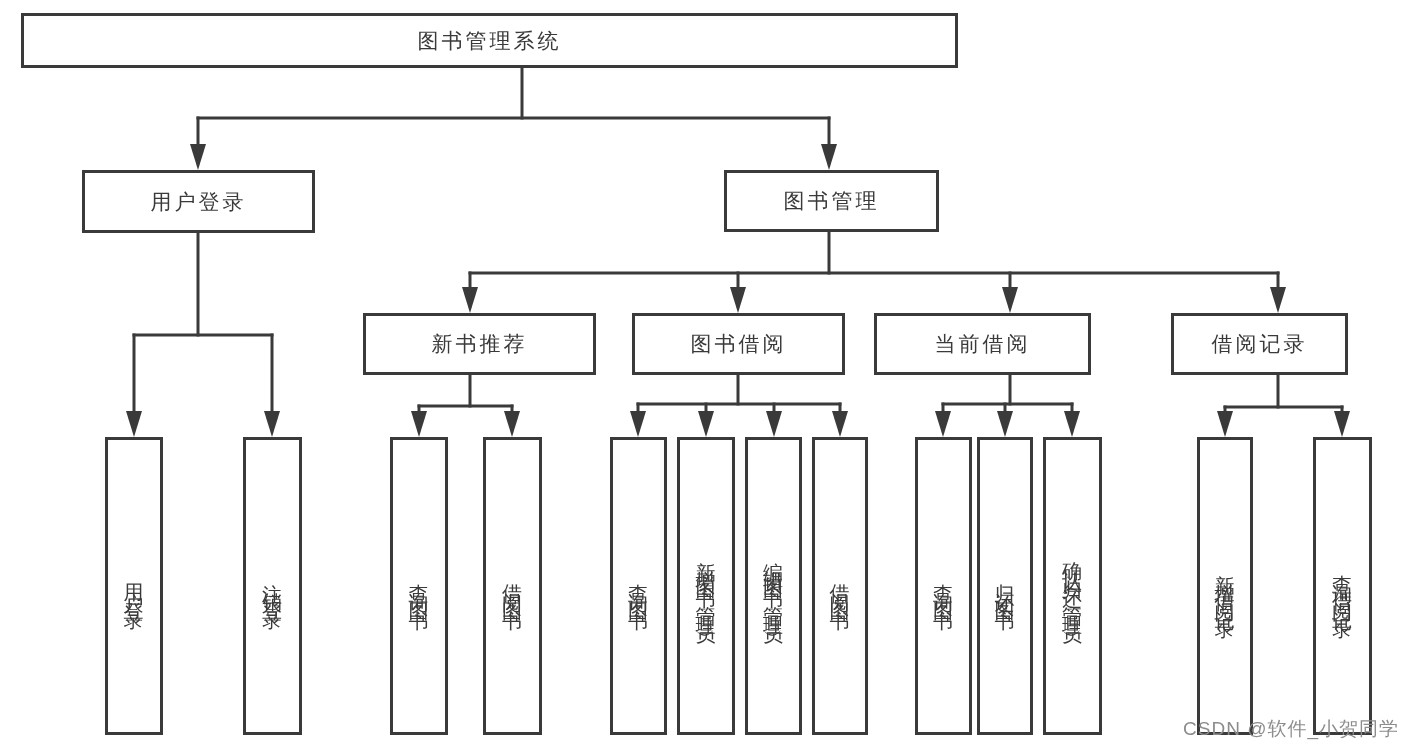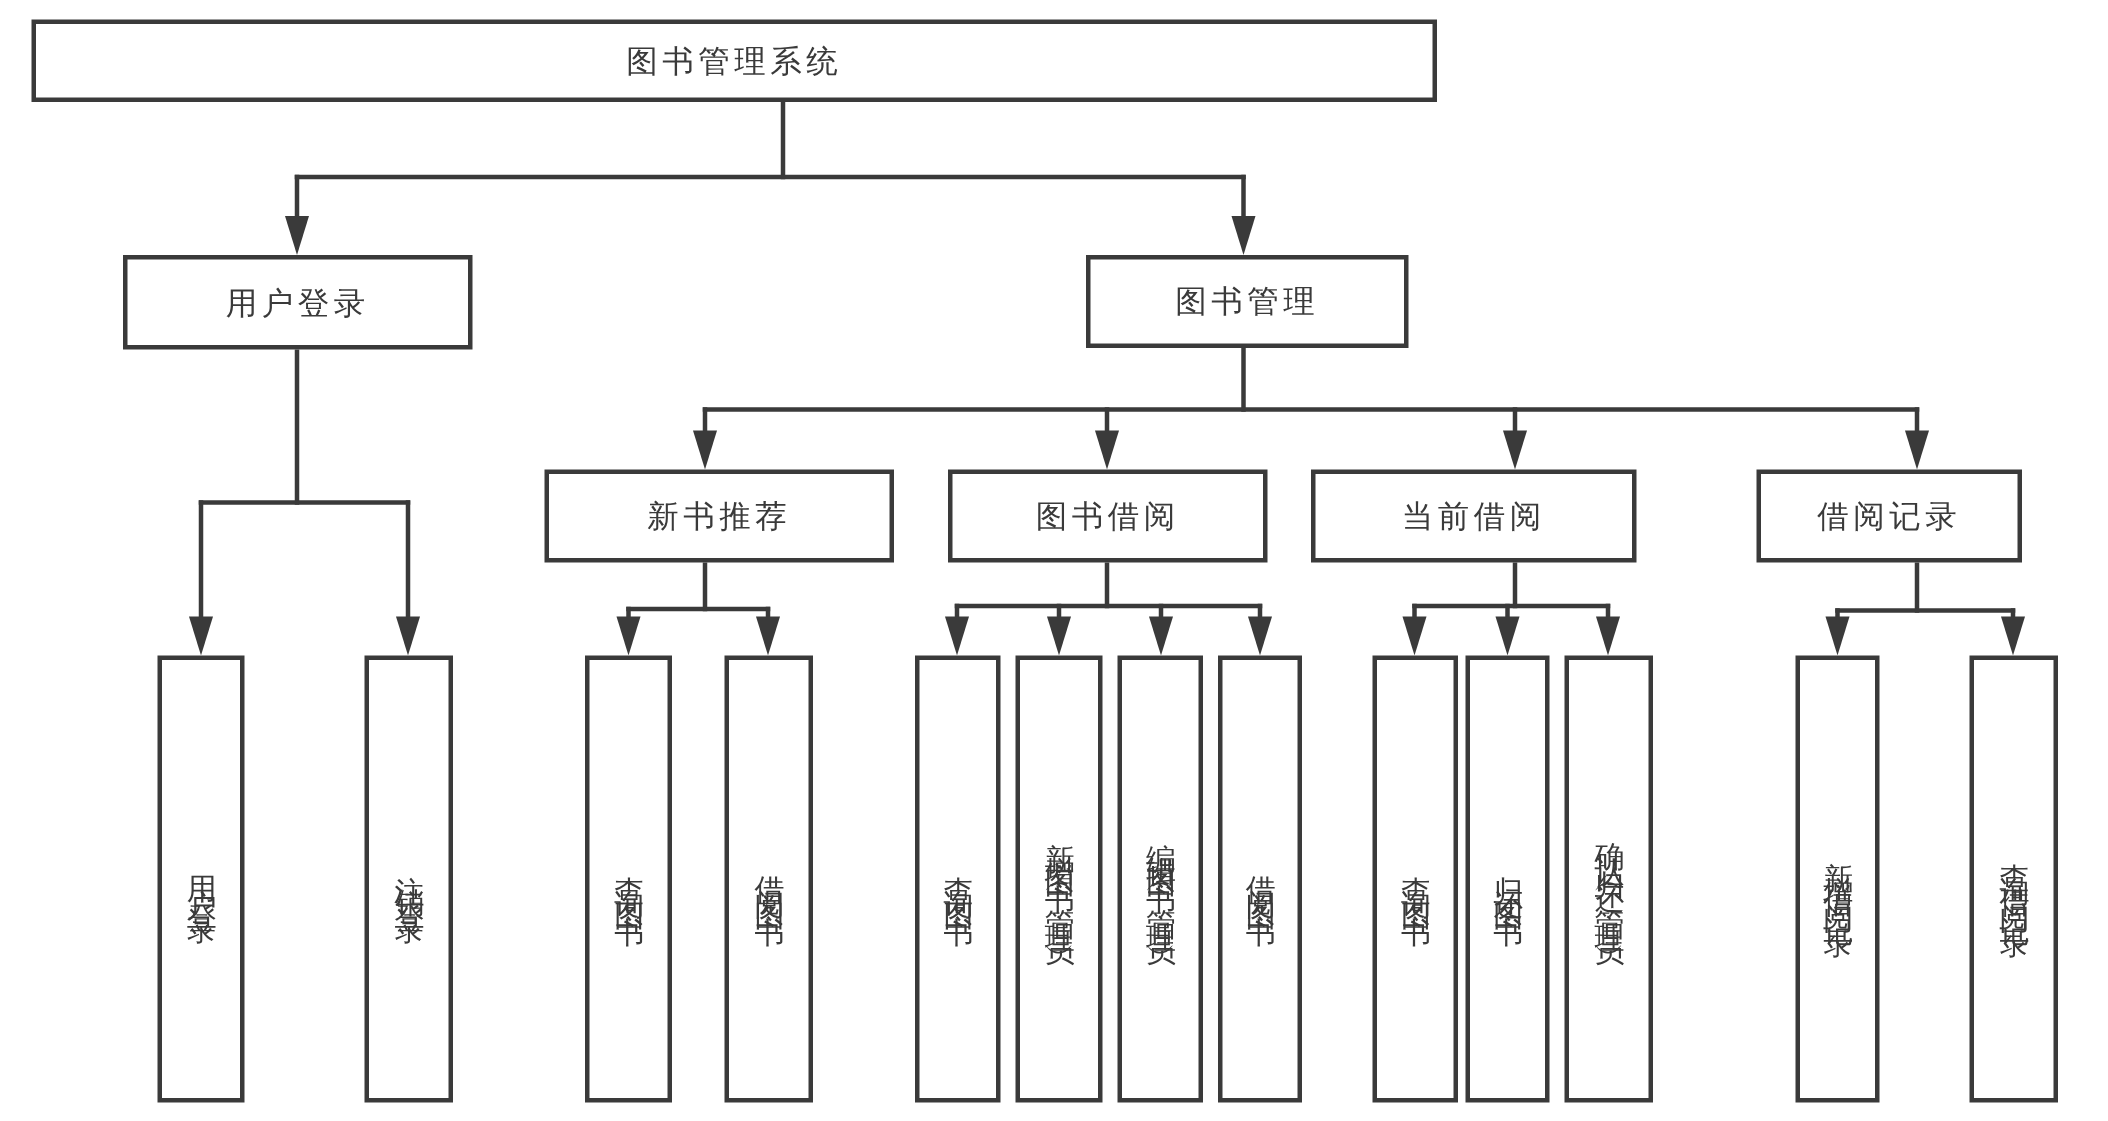--- a/index.html
+++ b/index.html
@@ -175,13 +175,14 @@
       <div class="node vertical" style="left: 1043px; top: 437px; width: 59px; height: 298px;">
         <span class="label">确认归还（管理员）</span>
       </div>
       <div class="node vertical" style="left: 1197px; top: 437px; width: 56px; height: 298px;">
         <span class="label">新增借阅记录</span>
       </div>
       <div class="node vertical" style="left: 1313px; top: 437px; width: 59px; height: 298px;">
         <span class="label">查询借阅记录</span>
       </div>
     </div>
+  <div class="watermark">CSDN @软件_小贺同学</div>
 </div>
 
 </body></html>

